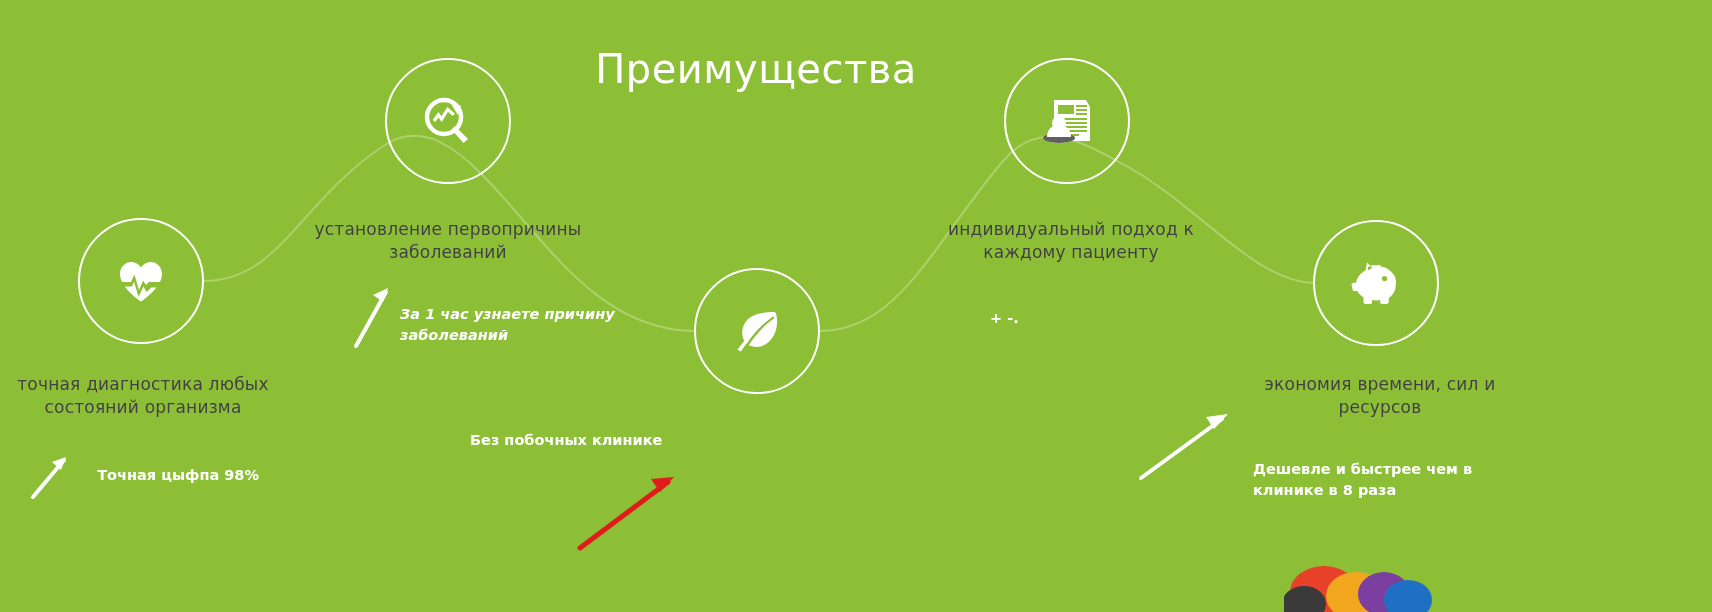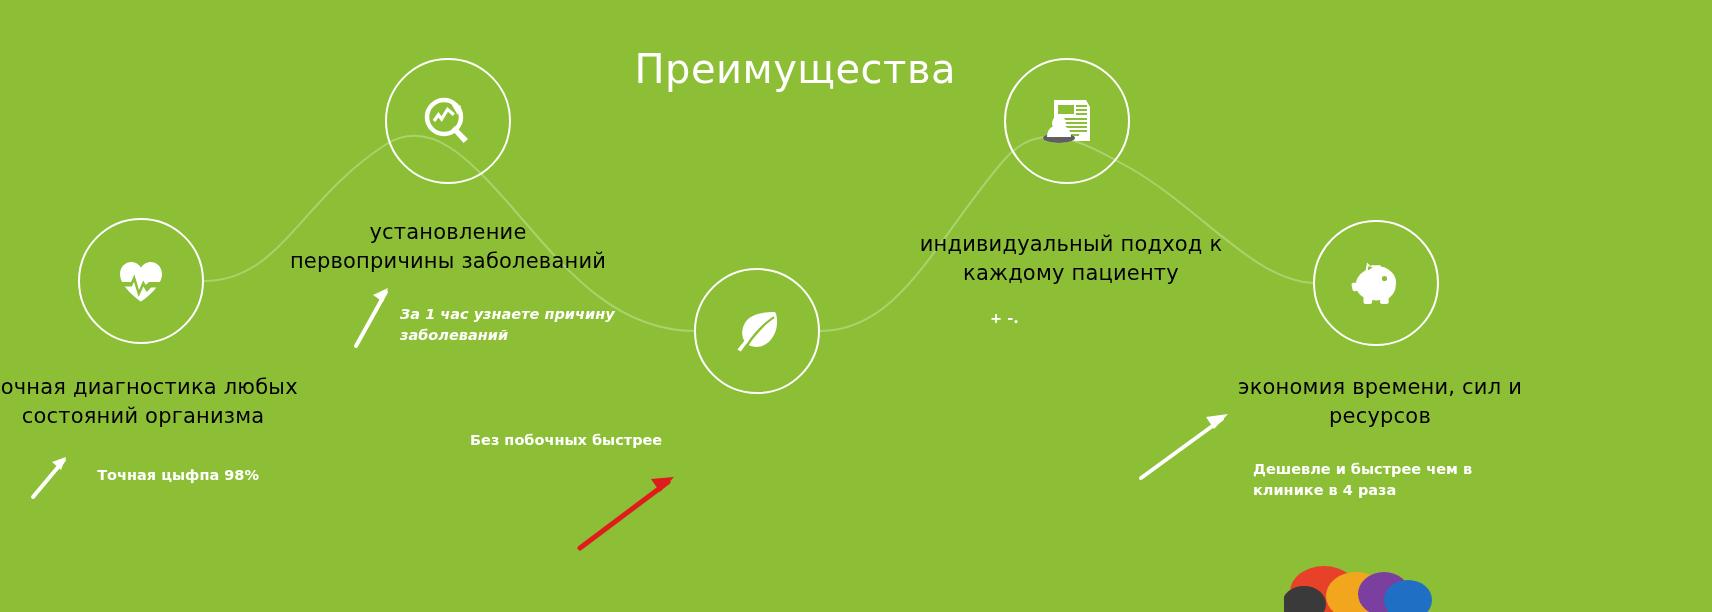--- a/index.html
+++ b/index.html
@@ -46,32 +46,32 @@
 
   #node-1 { left: 78px;   top: 218px; width: 126px; height: 126px; }
   #node-2 { left: 385px;  top: 58px;  width: 126px; height: 126px; }
   #node-3 { left: 694px;  top: 268px; width: 126px; height: 126px; }
   #node-4 { left: 1004px; top: 58px;  width: 126px; height: 126px; }
   #node-5 { left: 1313px; top: 220px; width: 126px; height: 126px; }
 
   
   .caption {
     position: absolute;
-    color: #000000;
-    font-size: 21px;
+    color: #404040;
+    font-size: 17px;
     line-height: 1.38;
     text-align: center;
     letter-spacing: 0.2px;
     font-family: "DejaVu Sans", "Liberation Sans", sans-serif;
     text-shadow: 0 0 1px rgba(255,255,255,0.15);
   }
   #caption-1 { left: -12px;  top: 373px; width: 310px; }
   #caption-2 { left: 288px;  top: 218px; width: 320px; }
   #caption-3 { left: 618px;  top: 425px; width: 290px; }
-  #caption-4 { left: 906px;  top: 218px; width: 330px; margin-top: 12px; }
+  #caption-4 { left: 906px;  top: 218px; width: 330px; }
   #caption-5 { left: 1225px; top: 373px; width: 310px; }
 
   
   .note {
     position: absolute;
     color: #ffffff;
     font-size: 14.5px;
     line-height: 1.42;
     font-weight: bold;
     font-family: "DejaVu Sans", "Liberation Sans", sans-serif;
@@ -108,21 +108,21 @@
 
 <div id="stage">
 
   <svg id="wave" viewBox="0 0 1712 612" preserveAspectRatio="none" aria-hidden="true">
     <path d="M 204 281 C 280 281, 300 200, 385 145 C 430 116, 470 160, 510 205
              C 560 262, 610 330, 694 331
              M 820 331 C 900 331, 935 240, 1004 160 C 1040 118, 1080 140, 1130 168
              C 1200 208, 1255 281, 1313 283" fill="none" stroke="#ffffff" stroke-opacity="0.28" stroke-width="2"></path>
   </svg>
 
-  <div style="position:absolute; left:556px; top:46px; width:400px; text-align:right;
+  <div style="position:absolute; left:556px; top:46px; width:400px; text-align:center;
               color:#ffffff; font-size:40px; letter-spacing:0.5px;
               font-family:'DejaVu Sans','Liberation Sans',sans-serif;">Преимущества</div>
 
   <div class="node" id="node-1">
     <span class="ico">
       <svg width="46" height="42" viewBox="0 0 46 42">
         <path fill="#ffffff" d="M23 41.5C23 41.5 2 27.5 2 14.2 2 6.8 7.4 2 13.3 2c4.1 0 7.7 2.4 9.7 5.6C25 4.4 28.6 2 32.7 2 38.6 2 44 6.8 44 14.2 44 27.5 23 41.5 23 41.5z"></path>
         <path fill="#8cbf35" d="M0 22 h13 l3.4-7.5 4.6 15.5 4.2-9.6 2.6 4.6 3.2-3 H46 v5.5 H33.2 l-4.6 4.4 -3.2-5.4 -4.8 10.6 -4.6-15.3 -2.1 4.7 H0z"></path>
       </svg>
     </span>
@@ -188,23 +188,23 @@
     </span>
   </div>
 
   <div class="caption" id="caption-1">точная диагностика любых состояний организма</div>
   <div class="caption" id="caption-2">установление первопричины заболеваний</div>
   <div class="caption" id="caption-4">индивидуальный подход к каждому пациенту</div>
   <div class="caption" id="caption-5">экономия времени, сил и ресурсов</div>
 
   <div class="note" id="note-1">Точная цыфпа 98%</div>
   <div class="note" id="note-2">За 1 час узнаете причину заболеваний</div>
-  <div class="note" id="note-3">Без побочных быстрее</div>
+  <div class="note" id="note-3">Без побочных клинике</div>
   <div class="note" id="note-4">+ -.</div>
-  <div class="note" id="note-5">Дешевле и быстрее чем в клинике в 4 раза</div>
+  <div class="note" id="note-5">Дешевле и быстрее чем в клинике в 8 раза</div>
 
   <svg id="arrows" viewBox="0 0 1712 612" aria-hidden="true">
 
     <g>
       <path d="M 33 497 L 64 460" stroke="#ffffff" stroke-width="4" fill="none" stroke-linecap="round"></path>
       <path d="M 66 457 L 52 462 L 61 470 Z" fill="#ffffff"></path>
     </g>
 
     <g>
       <path d="M 356 346 L 386 292" stroke="#ffffff" stroke-width="4" fill="none" stroke-linecap="round"></path>

